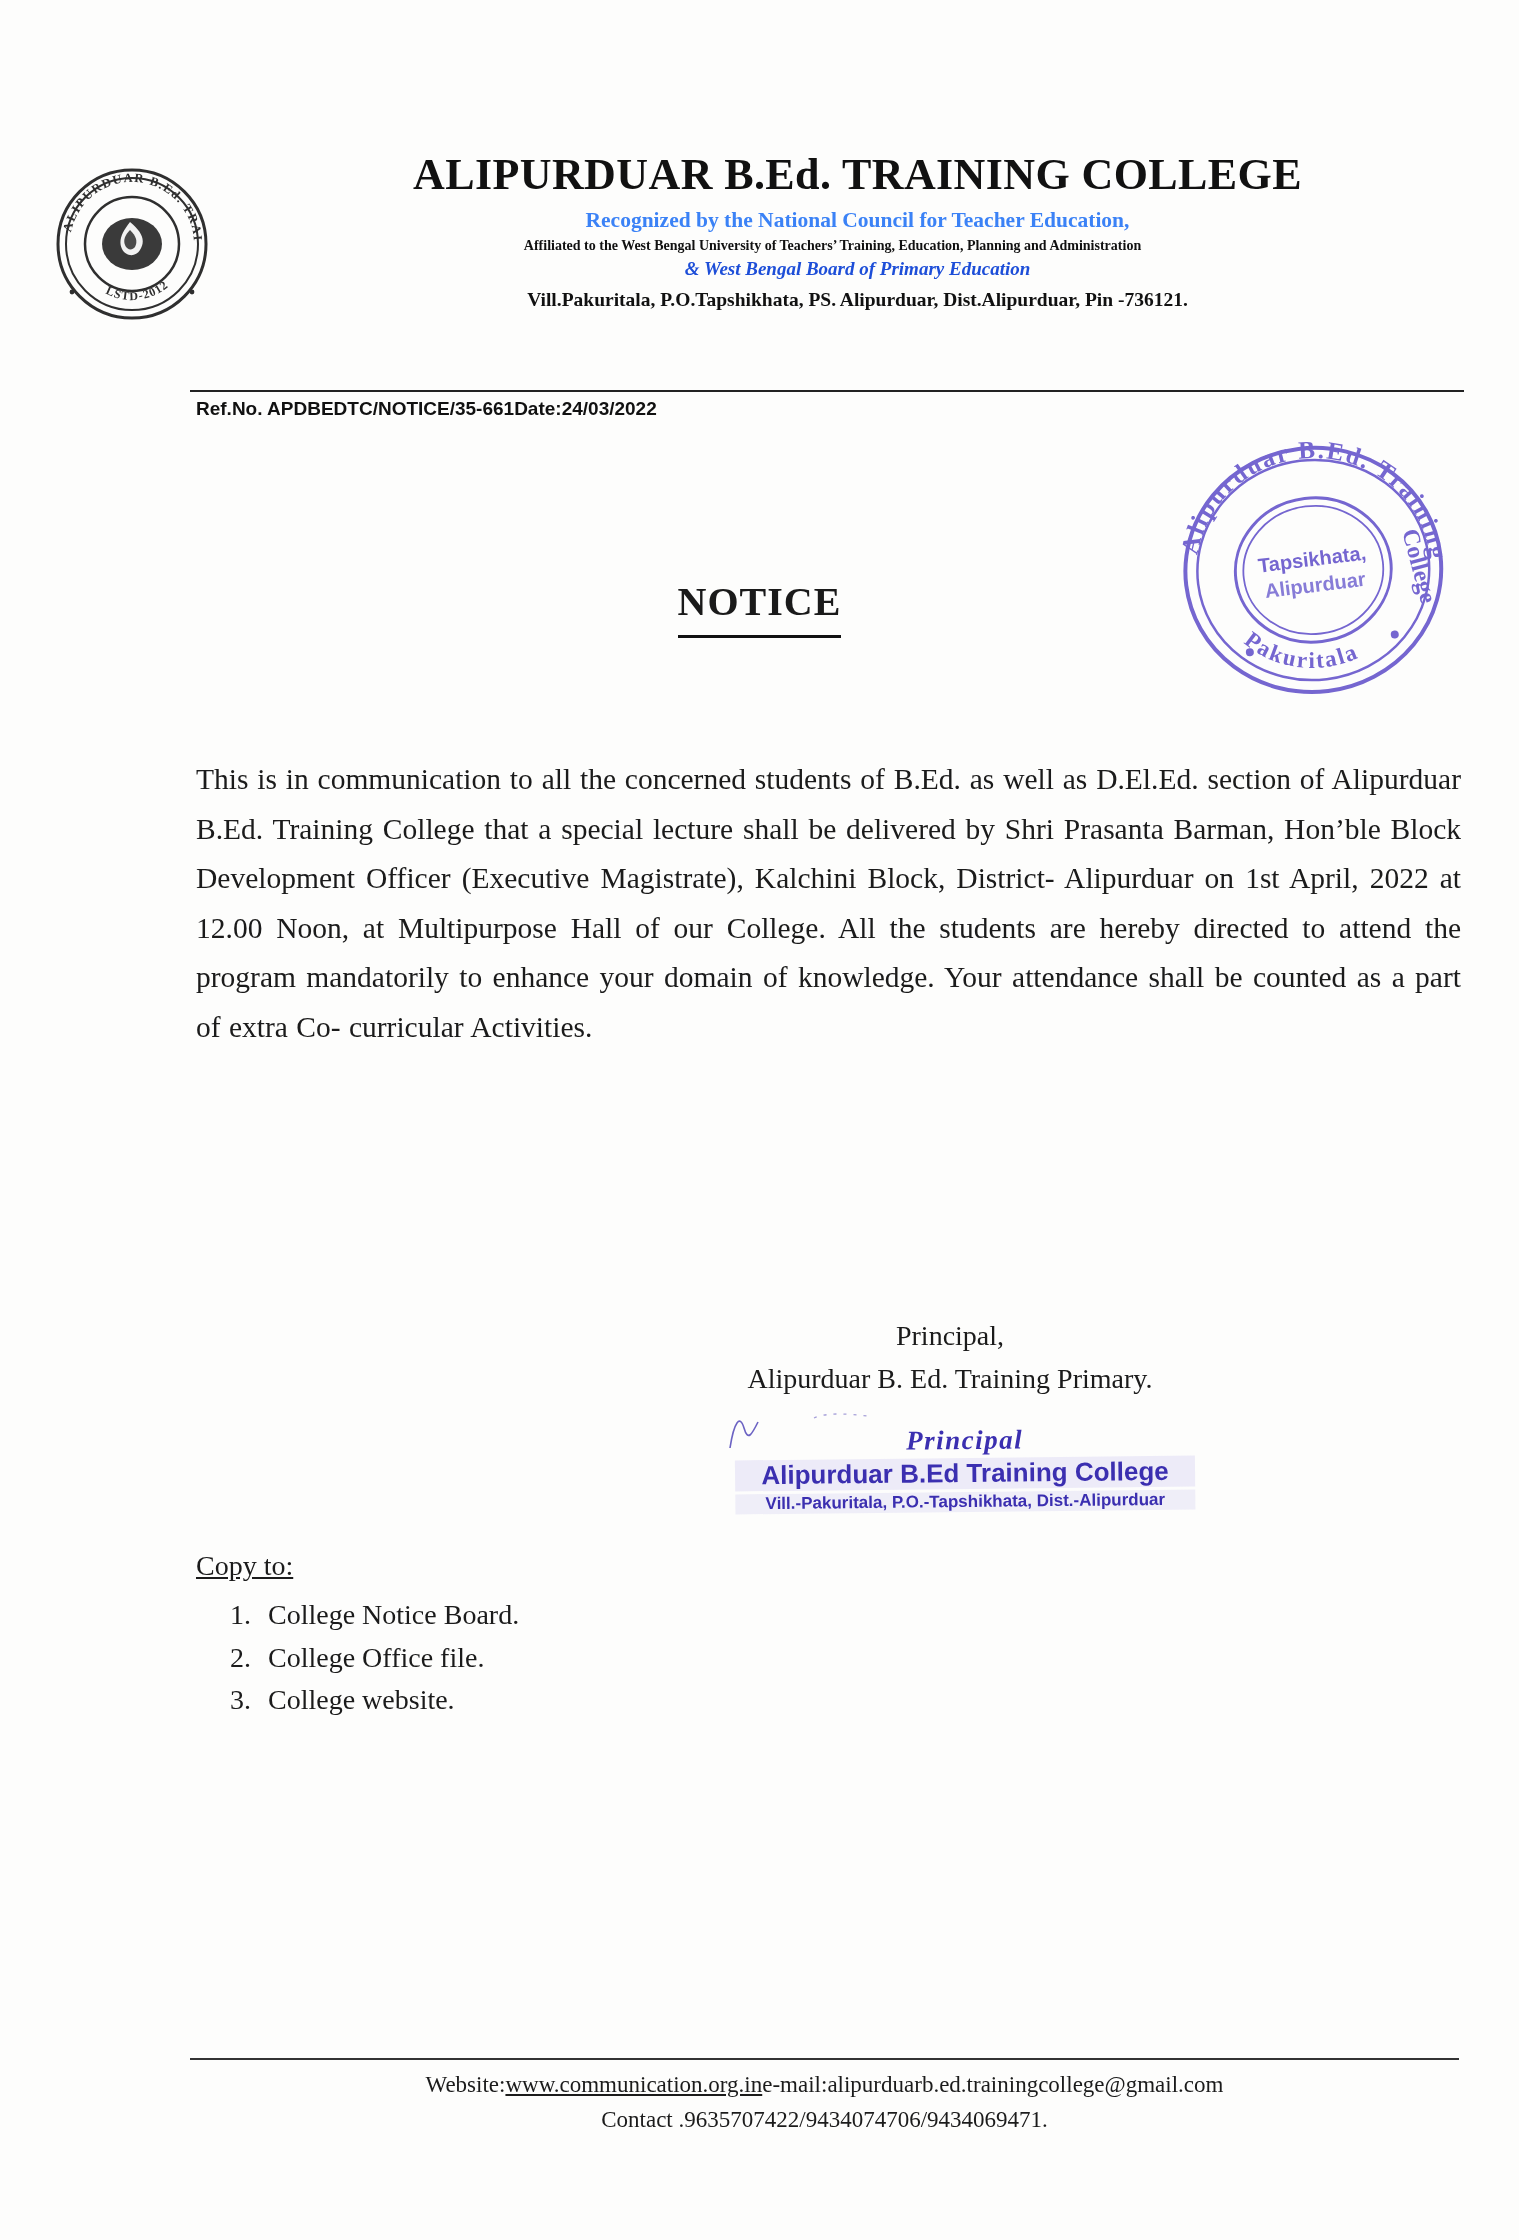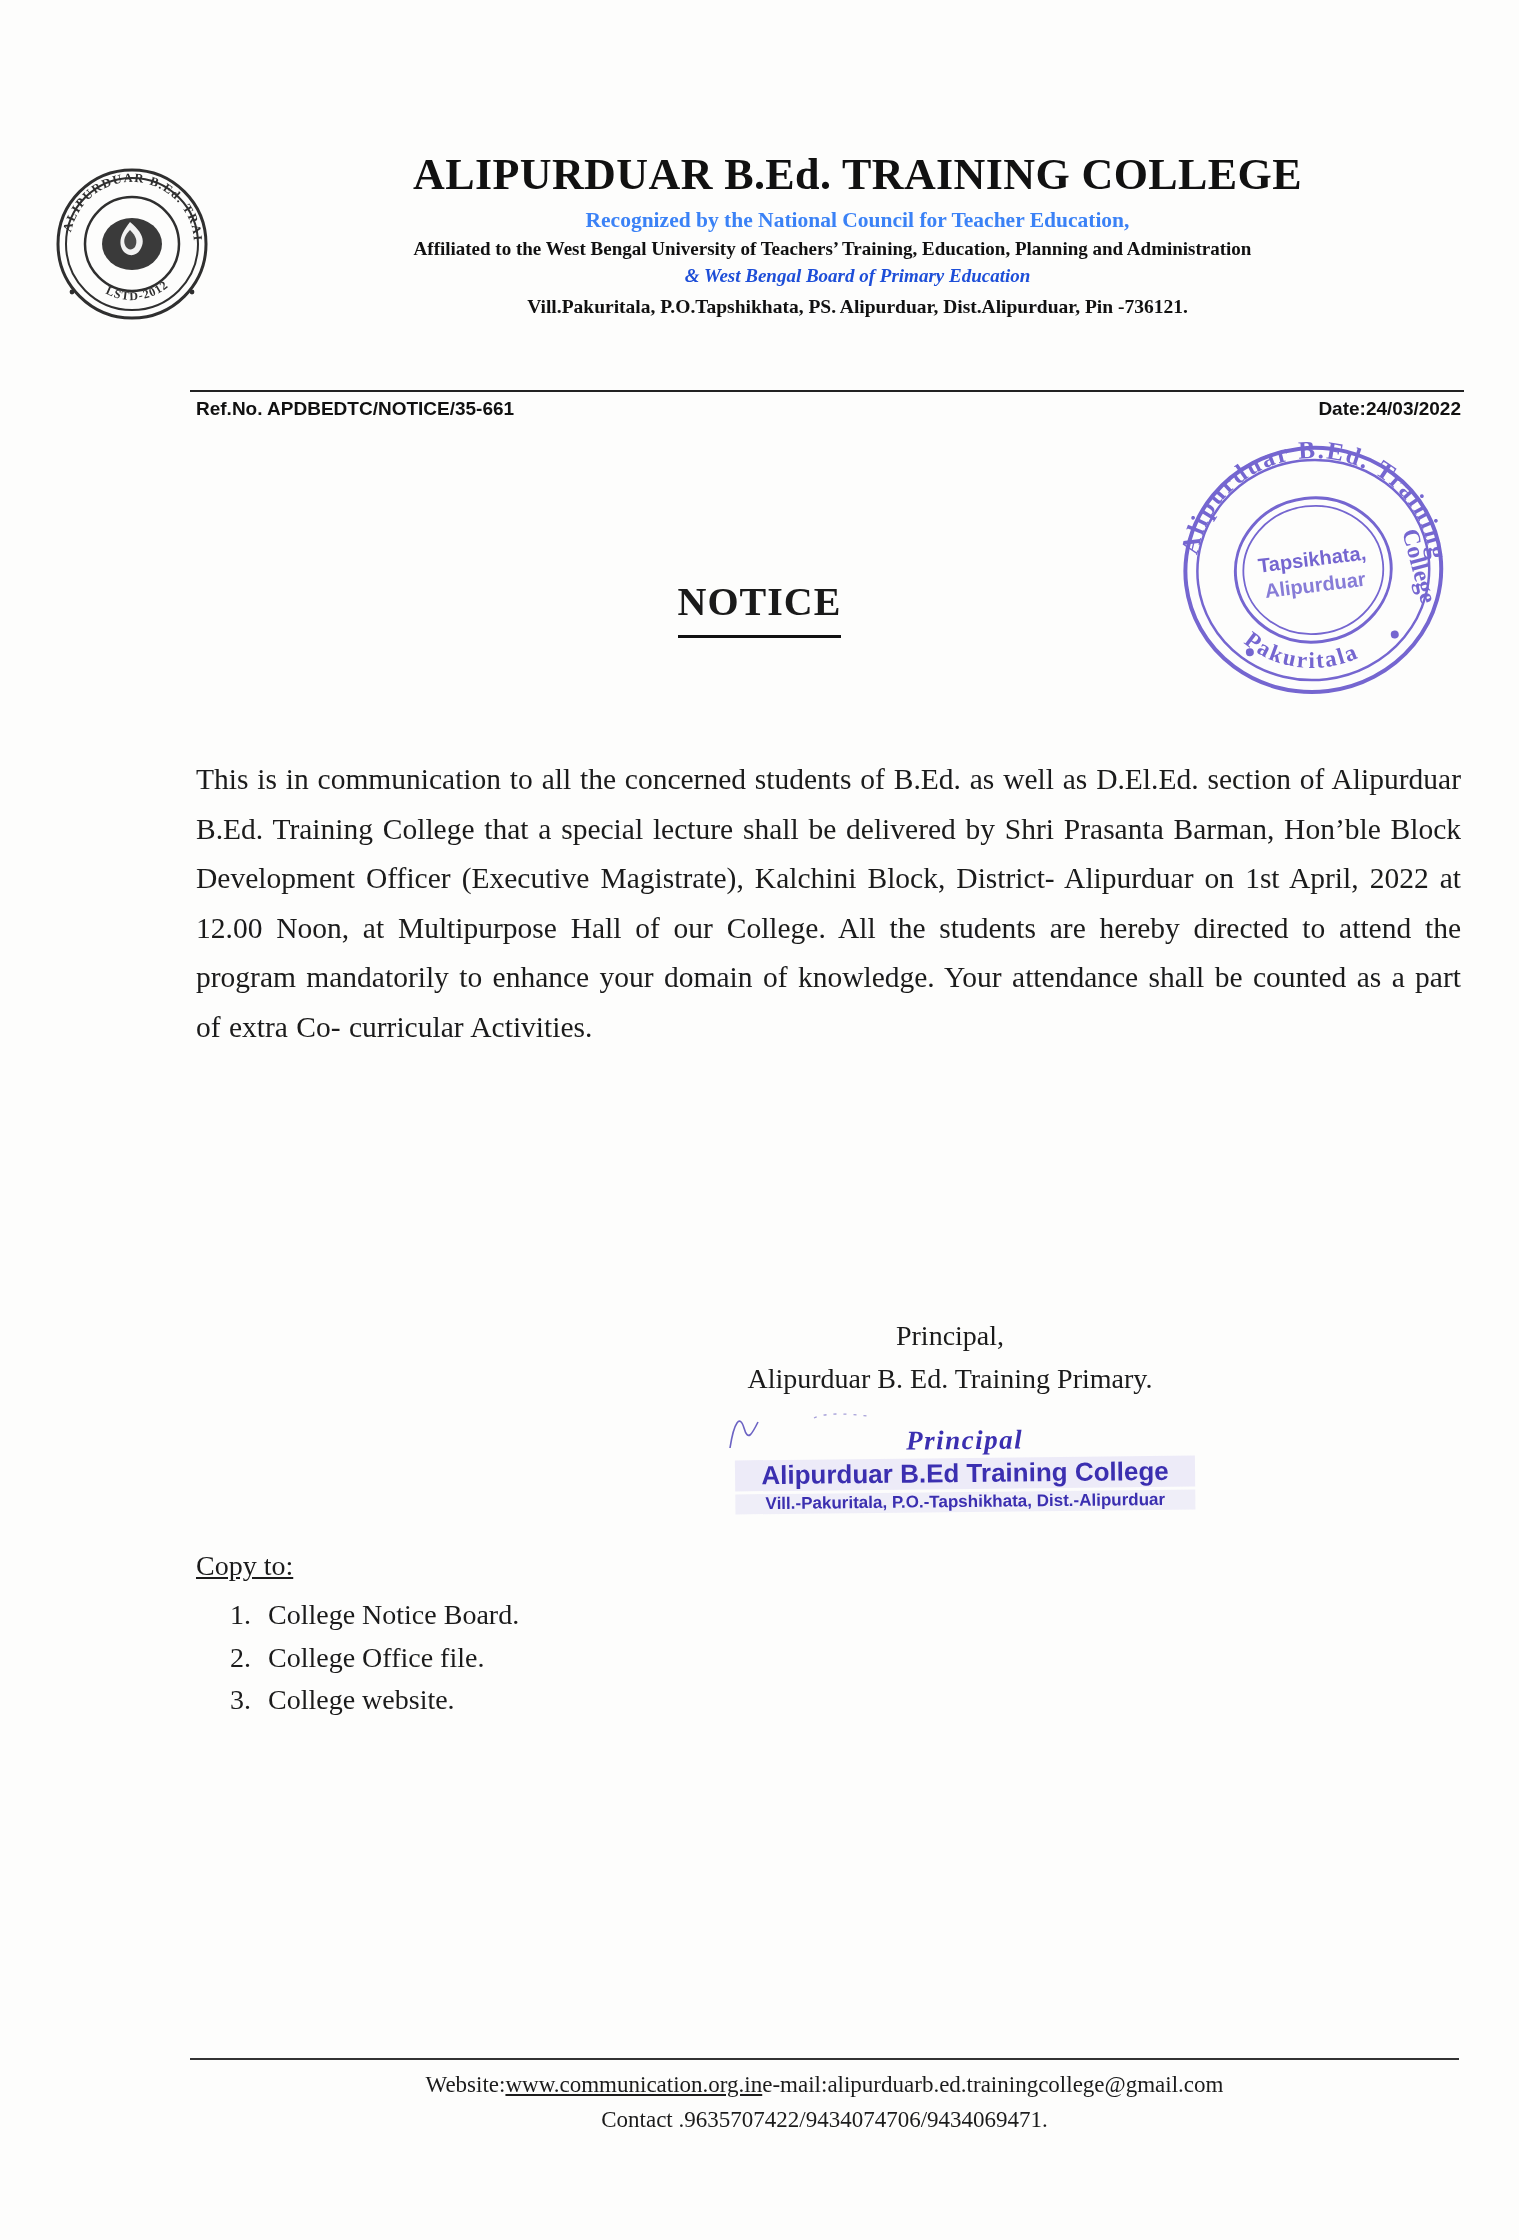--- a/index.html
+++ b/index.html
@@ -51,21 +51,21 @@
     color: #111;
   }
   .rec-line {
     font-size: 21.5px;
     font-weight: bold;
     line-height: 1.42;
     color: #3b82f6;
     margin-top: 6px;
   }
   .affil-line {
-    font-size: 19px;
+    font-size: 14px;
     font-weight: bold;
     line-height: 1.42;
     color: #111;
     margin-left: -50px;
   }
   .board-line {
     font-size: 19px;
     font-weight: bold;
     line-height: 1.42;
     color: #1d4ed8;
@@ -86,21 +86,21 @@
     top: 390px;
     border-top: 2px solid #222;
   }
 
   .refrow {
     position: absolute;
     left: 196px;
     right: 58px;
     top: 398px;
     display: flex;
-    justify-content: space-between;
+    justify-content: flex-start;
     align-items: baseline;
     font-family: "Liberation Sans", sans-serif;
     font-size: 19px;
     font-weight: bold;
     color: #111;
   }
 
   
   .notice-title {
     position: absolute;

